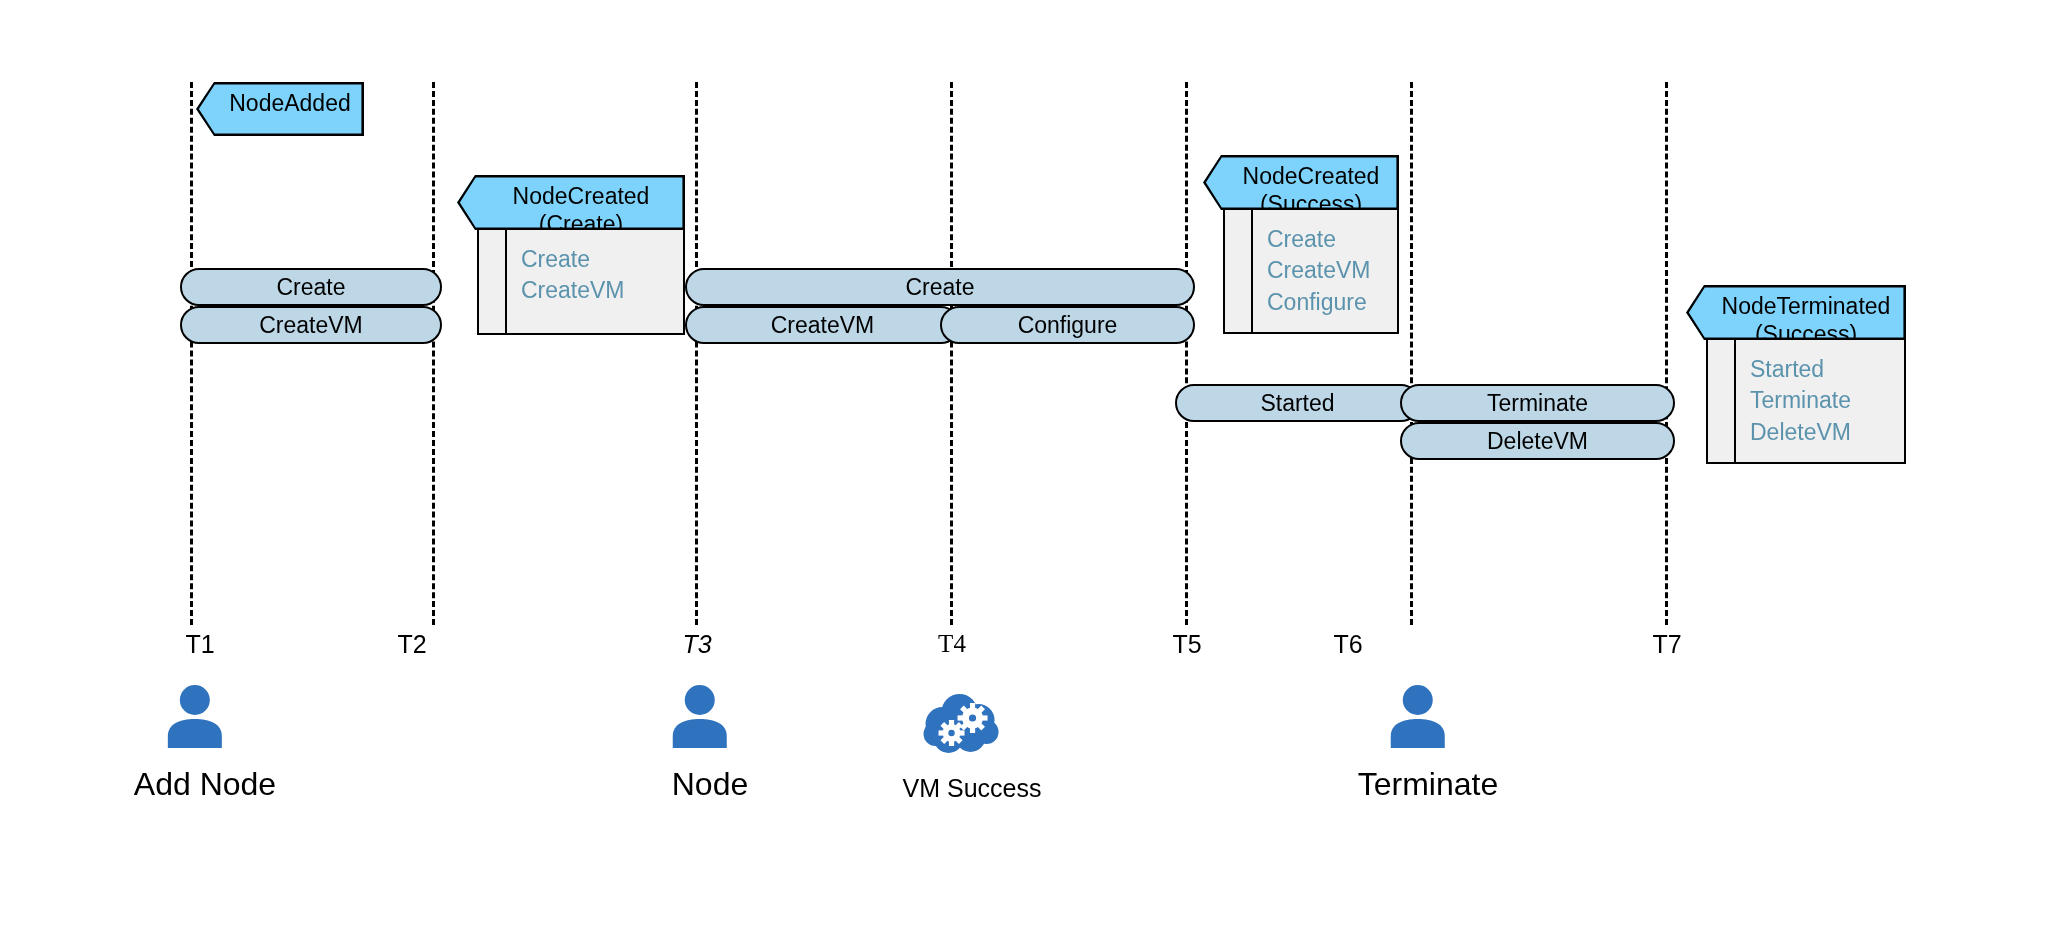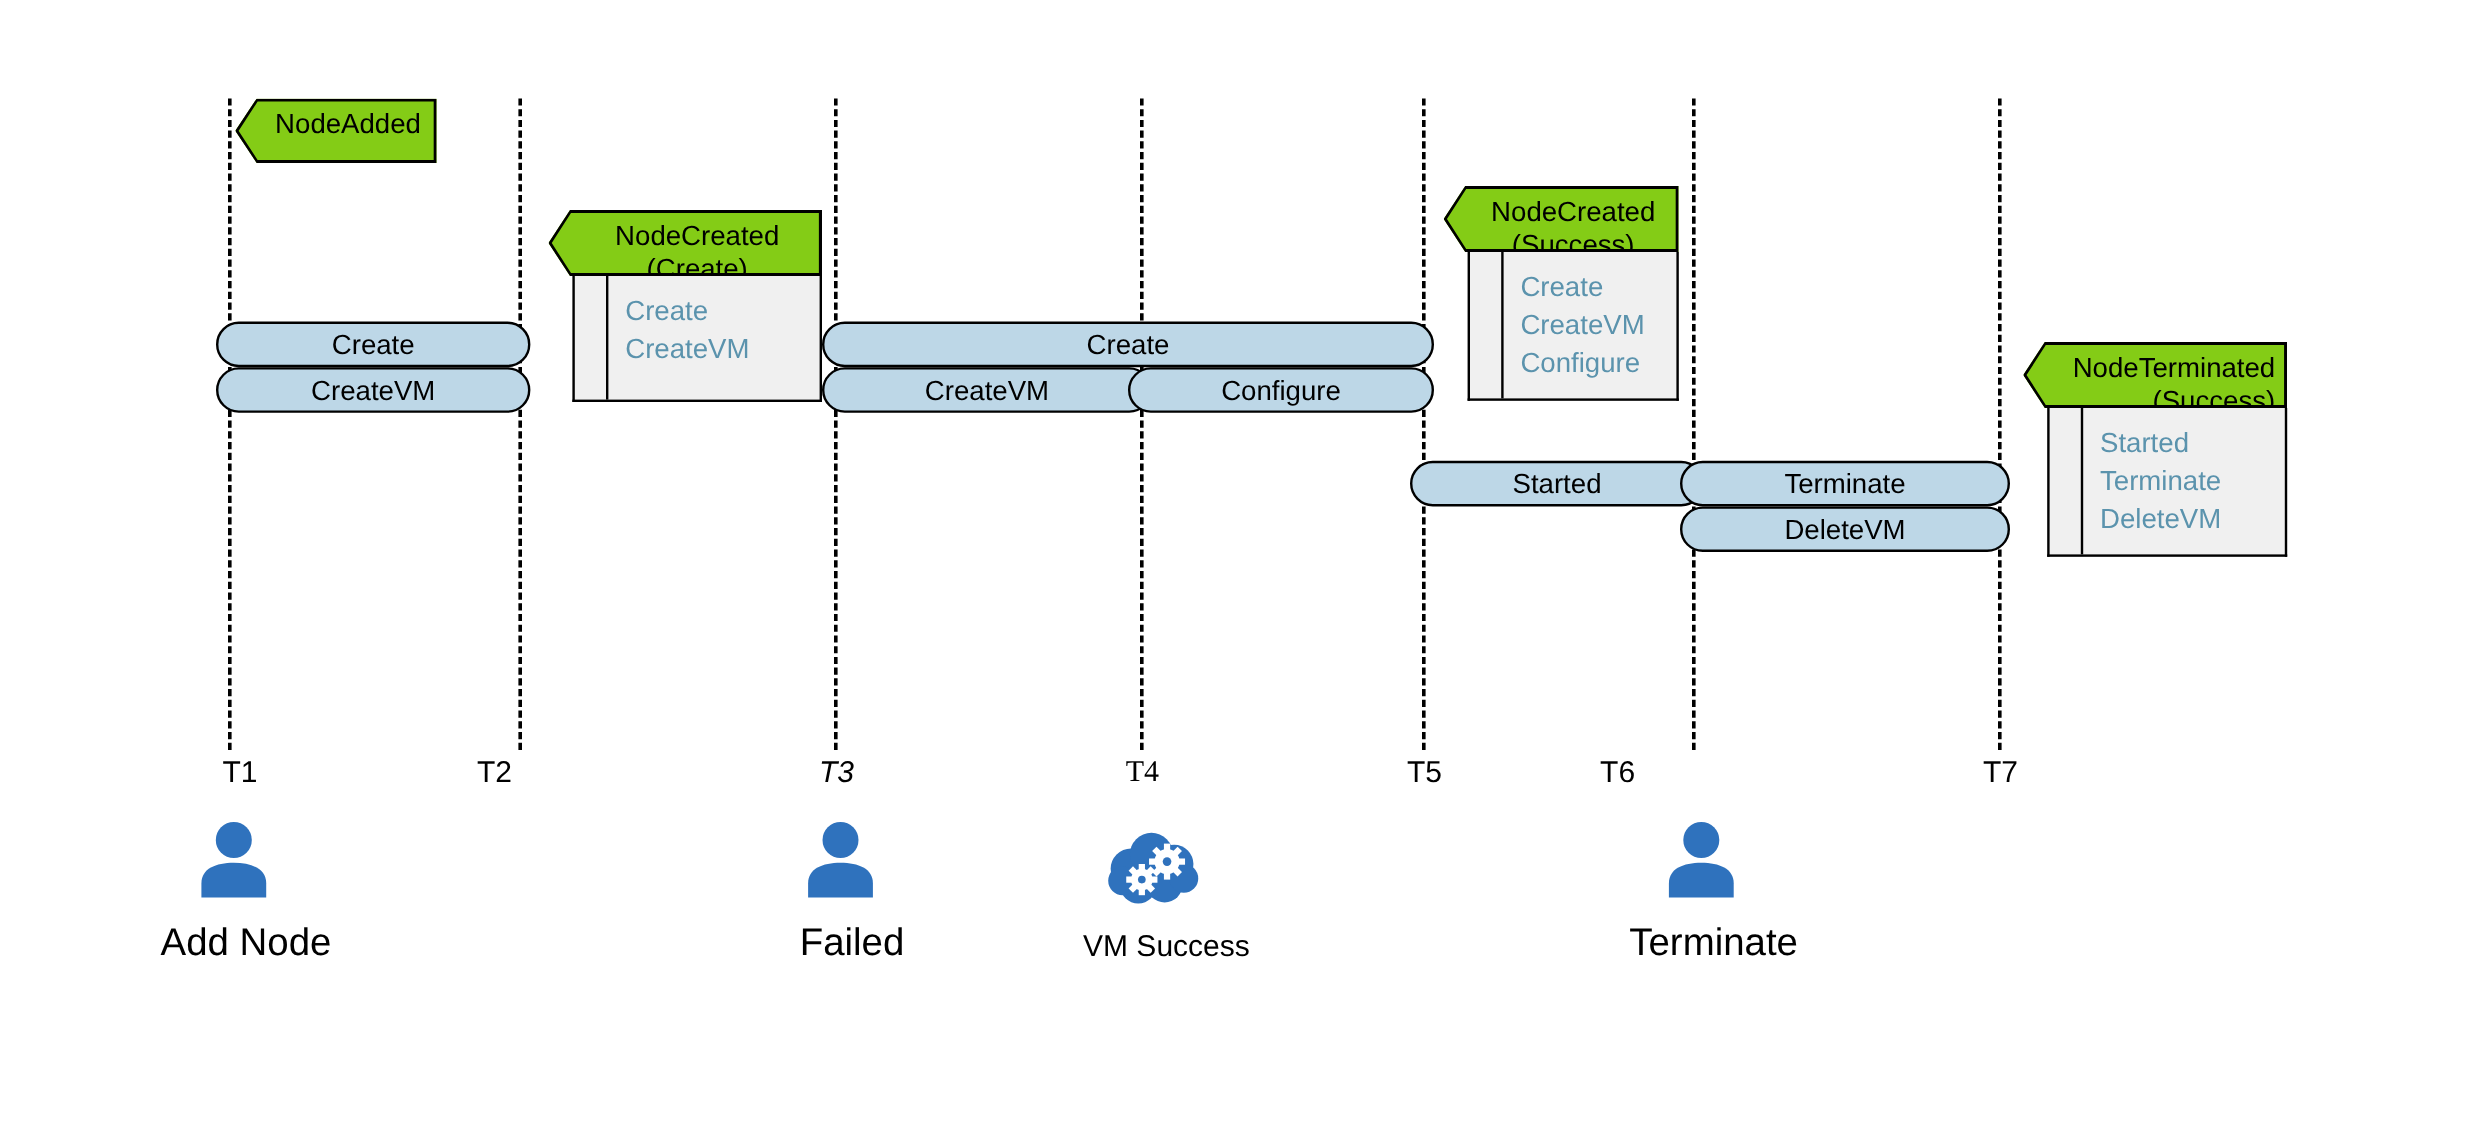--- a/index.html
+++ b/index.html
@@ -56,21 +56,21 @@
   }
 
   
   .callout {
     position: absolute;
     z-index: 5;
   }
   .callout .cal-head {
     position: relative;
     box-sizing: border-box;
-    background: #84cc16;
+    background: #7dd3fc;
     text-align: center;
     font-size: 23px;
     color: #000000;
     line-height: 1.22;
     padding: 7px 10px 8px 30px;
     clip-path: polygon(18px 0, 100% 0, 100% 100%, 18px 100%, 18px 100%, 0 50%);
   }
   
   .callout .cal-head-outline {
     position: absolute;
@@ -190,21 +190,21 @@
         <div class="cal-body" style="min-height: 102px; width: 176px;">
           <div class="cal-gutter"></div>
           <div class="cal-list">
             <div>Create</div>
             <div>CreateVM</div>
             <div>Configure</div>
           </div>
         </div>
       </div>
       <div class="callout" style="left: 1686px; top: 285px; width: 220px;">
-        <div class="cal-head" style="height: 55px; text-align: right;">
+        <div class="cal-head" style="height: 55px;">
           <div>NodeTerminated</div>
           <div>(Success)</div>
           <div class="cal-head-outline">
             <svg viewBox="0 0 220 55" preserveAspectRatio="none">
               <path d="M 18 1.3 L 218.7 1.3 L 218.7 53.7 L 18 53.7 L 1.3 27.5 Z" fill="none" stroke="#000000" stroke-width="2.6" vector-effect="non-scaling-stroke"></path>
             </svg>
           </div>
         </div>
         <div class="cal-body" style="min-height: 110px; width: 200px;">
           <div class="cal-gutter"></div>
@@ -232,21 +232,21 @@
             <circle cx="36" cy="20" r="15" fill="#2f72bd"></circle>
             <path d="M 9 68 L 9 56 C 9 44 21 39 36 39 C 51 39 63 44 63 56 L 63 68 Z" fill="#2f72bd"></path>
           </svg></span>
         <span class="actor-label">Add Node</span>
       </div>
       <div class="actor big" style="left: 700px; top: 680px;">
         <span class="actor-glyph"><svg width="72" height="72" viewBox="0 0 72 72">
             <circle cx="36" cy="20" r="15" fill="#2f72bd"></circle>
             <path d="M 9 68 L 9 56 C 9 44 21 39 36 39 C 51 39 63 44 63 56 L 63 68 Z" fill="#2f72bd"></path>
           </svg></span>
-        <span class="actor-label">Failed</span>
+        <span class="actor-label">Node</span>
       </div>
       <div class="actor small" style="left: 962px; top: 690px;">
         <span class="actor-glyph"><svg width="86" height="72" viewBox="0 0 86 72">
             <circle cx="24" cy="34" r="17" fill="#2f72bd"></circle>
             <circle cx="41" cy="22" r="18" fill="#2f72bd"></circle>
             <circle cx="60" cy="30" r="16" fill="#2f72bd"></circle>
             <circle cx="30" cy="48" r="15" fill="#2f72bd"></circle>
             <circle cx="52" cy="47" r="15" fill="#2f72bd"></circle>
             <circle cx="68" cy="42" r="12" fill="#2f72bd"></circle>
             <circle cx="17" cy="44" r="12" fill="#2f72bd"></circle>

